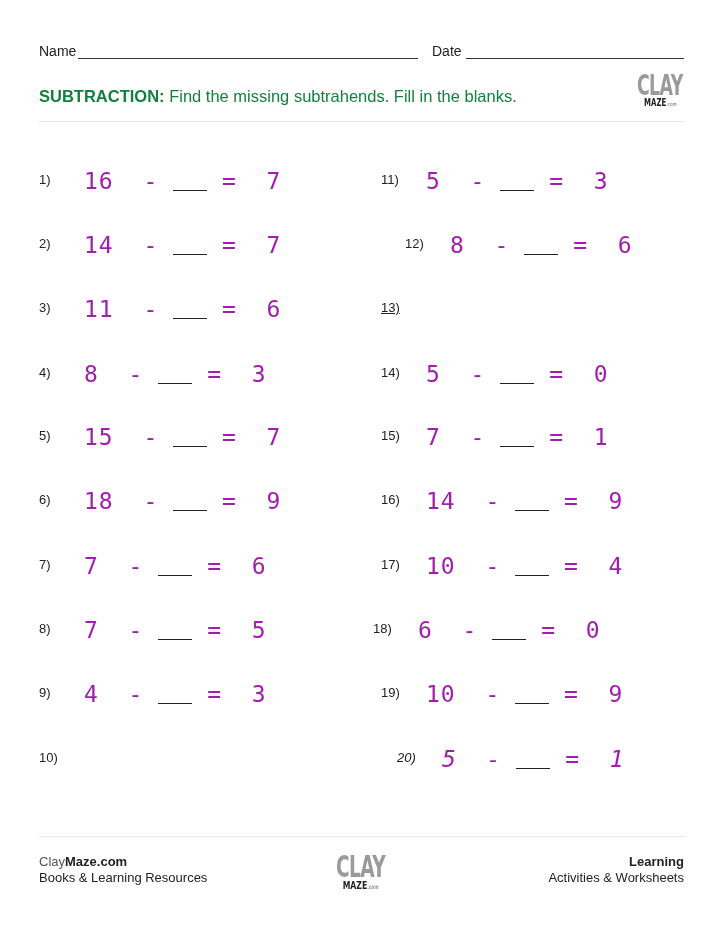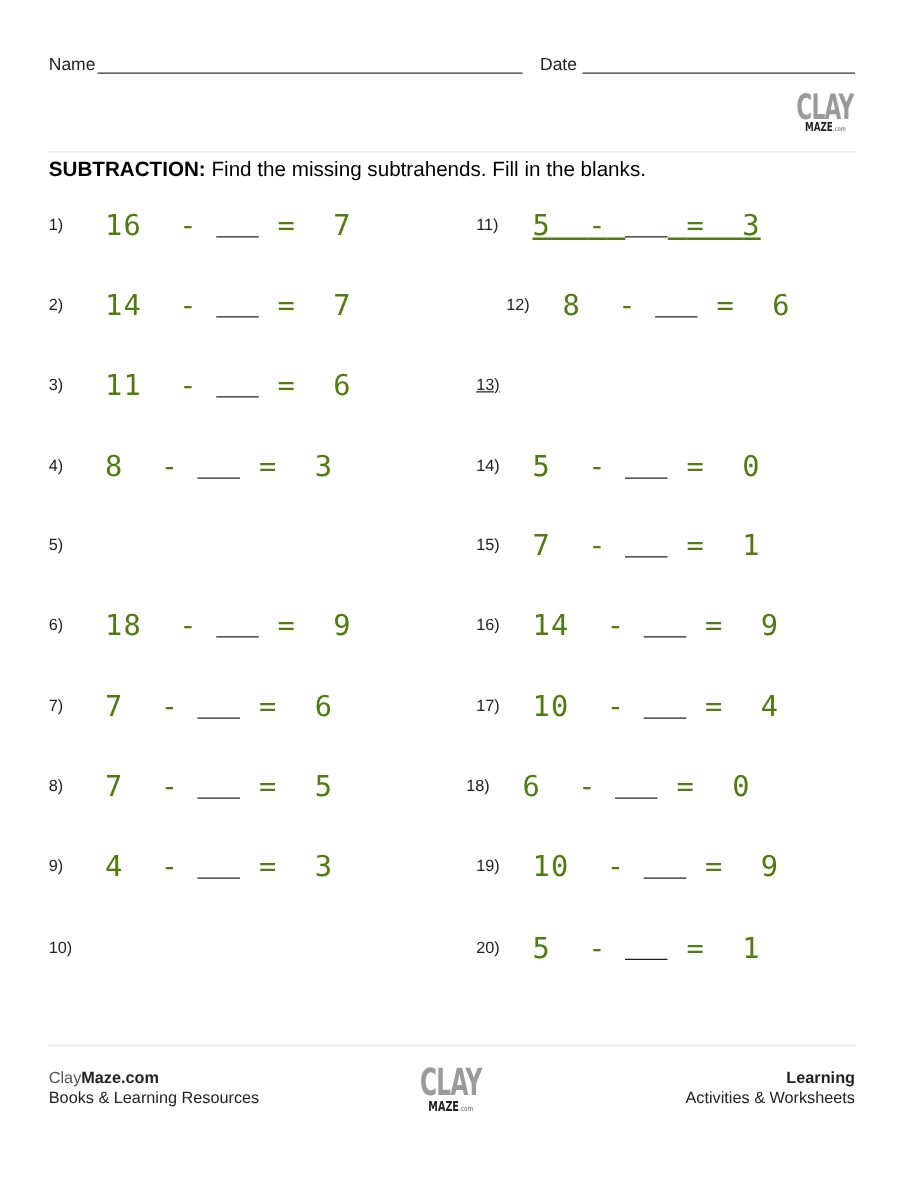--- a/index.html
+++ b/index.html
@@ -1,28 +1,28 @@
 <!DOCTYPE html>
 <html><head>
 <meta charset="utf-8">
 <style>
   html, body { margin:0; padding:0; background:#ffffff; }
   body { width:728px; height:942px; position:relative; font-family:"Liberation Sans", sans-serif; color:#222; overflow:hidden; }
   .hdr-line { position:absolute; top:43px; font-size:14px; color:#222; }
   .uline { position:absolute; top:58px; height:0; border-bottom:1px solid #333; }
-  .title { position:absolute; left:39px; top:87px; font-size:16.5px; color:#000000;margin-top:40px; }
+  .title { position:absolute; left:39px; top:87px; font-size:16.5px; color:#15803d; }
   .title b { font-weight:bold; }
   .rule { position:absolute; left:39px; width:645px; height:0; border-top:1px solid #e6e6e6; }
   .logo { position:absolute; display:flex; flex-direction:column; align-items:center; }
   .logo .clay { font-family:"DejaVu Sans", sans-serif; font-weight:bold; color:#9a9a9a; letter-spacing:-1px; transform:scaleX(0.62); transform-origin:center; line-height:1; }
   .logo .maze { font-family:"DejaVu Sans", sans-serif; font-weight:bold; color:#222; transform:scaleX(0.7); line-height:1; margin-top:-2px; white-space:nowrap; }
   .logo .maze span { color:#9a9a9a; font-size:0.55em; }
   .problem { position:absolute; height:36px; display:flex; align-items:center; }
   .pnum { position:absolute; font-size:13px; color:#222; top:-6px; }
-  .expr { position:absolute; font-family:"DejaVu Sans Mono", monospace; font-size:23px; color:#4d7c0f; white-space:pre; letter-spacing:1px; }
+  .expr { position:absolute; font-family:"DejaVu Sans Mono", monospace; font-size:23px; color:#a21caf; white-space:pre; letter-spacing:1px; }
   .blank { display:inline-block; width:34px; border-bottom:1.5px solid #222; height:18px; vertical-align:-2px; }
   .footer-left { position:absolute; left:39px; top:854px; font-size:13px; line-height:16px; color:#222; }
   .footer-right { position:absolute; right:44px; top:854px; font-size:13px; line-height:16px; color:#222; text-align:right; }
   .fl-brand .pre { color:#555; }
   .fl-brand b, .fr-title { font-weight:bold; }
 </style>
 </head>
 <body>
 
 <span class="hdr-line" style="left:39px;">Name</span>
@@ -53,20 +53,21 @@
     <div class="problem" style="left: 39px; top: 293px; width: 300px;">
       <span class="pnum" style="left: 0px; top: 7px;">3)</span>
       <span class="expr" style="left: 45px; top: 3px;"><span>11</span>  <span>-</span> <span class="blank"></span> <span>=</span>  <span>6</span></span>
     </div>
     <div class="problem" style="left: 39px; top: 358px; width: 300px;">
       <span class="pnum" style="left: 0px; top: 7px;">4)</span>
       <span class="expr" style="left: 45px; top: 3px;"><span>8</span>  <span>-</span> <span class="blank"></span> <span>=</span>  <span>3</span></span>
     </div>
     <div class="problem" style="left: 39px; top: 421px; width: 300px;">
       <span class="pnum" style="left: 0px; top: 7px;">5)</span>
+      <span class="expr" style="left: 45px; top: 3px;"><span>15</span>  <span>-</span> <span class="blank"></span> <span>=</span>  <span>7</span></span>
     </div>
     <div class="problem" style="left: 39px; top: 485px; width: 300px;">
       <span class="pnum" style="left: 0px; top: 7px;">6)</span>
       <span class="expr" style="left: 45px; top: 3px;"><span>18</span>  <span>-</span> <span class="blank"></span> <span>=</span>  <span>9</span></span>
     </div>
     <div class="problem" style="left: 39px; top: 550px; width: 300px;">
       <span class="pnum" style="left: 0px; top: 7px;">7)</span>
       <span class="expr" style="left: 45px; top: 3px;"><span>7</span>  <span>-</span> <span class="blank"></span> <span>=</span>  <span>6</span></span>
     </div>
     <div class="problem" style="left: 39px; top: 614px; width: 300px;">
@@ -75,21 +76,21 @@
     </div>
     <div class="problem" style="left: 39px; top: 678px; width: 300px;">
       <span class="pnum" style="left: 0px; top: 7px;">9)</span>
       <span class="expr" style="left: 45px; top: 3px;"><span>4</span>  <span>-</span> <span class="blank"></span> <span>=</span>  <span>3</span></span>
     </div>
     <div class="problem" style="left: 39px; top: 743px; width: 300px;">
       <span class="pnum" style="left: 0px; top: 7px;">10)</span>
     </div>
     <div class="problem" style="left: 381px; top: 165px; width: 300px;">
       <span class="pnum" style="left: 0px; top: 7px;">11)</span>
-      <span class="expr" style="left: 45px; top: 3px; text-decoration: underline;"><span>5</span>  <span>-</span> <span class="blank"></span> <span>=</span>  <span>3</span></span>
+      <span class="expr" style="left: 45px; top: 3px;"><span>5</span>  <span>-</span> <span class="blank"></span> <span>=</span>  <span>3</span></span>
     </div>
     <div class="problem" style="left: 381px; top: 229px; width: 300px; margin-left: 24px;">
       <span class="pnum" style="left: 0px; top: 7px;">12)</span>
       <span class="expr" style="left: 45px; top: 3px;"><span>8</span>  <span>-</span> <span class="blank"></span> <span>=</span>  <span>6</span></span>
     </div>
     <div class="problem" style="left: 381px; top: 293px; width: 300px;">
       <span class="pnum" style="left: 0px; top: 7px; text-decoration: underline;">13)</span>
     </div>
     <div class="problem" style="left: 381px; top: 358px; width: 300px;">
       <span class="pnum" style="left: 0px; top: 7px;">14)</span>
@@ -108,21 +109,21 @@
       <span class="expr" style="left: 45px; top: 3px;"><span>10</span>  <span>-</span> <span class="blank"></span> <span>=</span>  <span>4</span></span>
     </div>
     <div class="problem" style="left: 373px; top: 614px; width: 300px;">
       <span class="pnum" style="left: 0px; top: 7px;">18)</span>
       <span class="expr" style="left: 45px; top: 3px;"><span>6</span>  <span>-</span> <span class="blank"></span> <span>=</span>  <span>0</span></span>
     </div>
     <div class="problem" style="left: 381px; top: 678px; width: 300px;">
       <span class="pnum" style="left: 0px; top: 7px;">19)</span>
       <span class="expr" style="left: 45px; top: 3px;"><span>10</span>  <span>-</span> <span class="blank"></span> <span>=</span>  <span>9</span></span>
     </div>
-    <div class="problem" style="left: 381px; top: 743px; width: 300px;">
+    <div class="problem" style="left: 397px; top: 743px; width: 300px; font-style: italic;">
       <span class="pnum" style="left: 0px; top: 7px;">20)</span>
       <span class="expr" style="left: 45px; top: 3px;"><span>5</span>  <span>-</span> <span class="blank"></span> <span>=</span>  <span>1</span></span>
     </div>
   </div>
 
 <div class="rule" style="top:836px;"></div>
 
 <div class="footer-left">
   <div class="fl-brand"><span class="pre">Clay</span><b>Maze.com</b></div>
   <div>Books &amp; Learning Resources</div>

